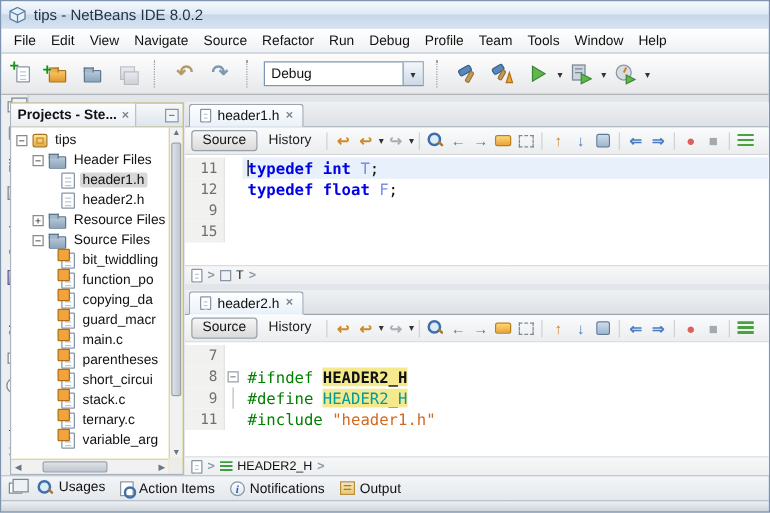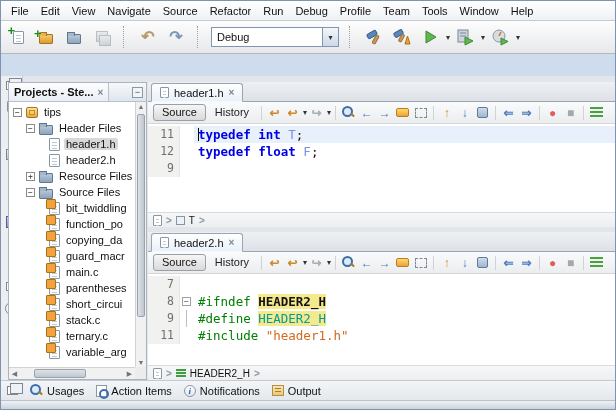--- a/index.html
+++ b/index.html
@@ -130,34 +130,42 @@
   .crumb{position:absolute;left:0;right:0;bottom:0;height:15px;display:flex;align-items:center;gap:4px;padding:0 5px;
     background:linear-gradient(#f6f7f8,#eceeef);border-top:1px solid #d9dbde;font-size:10px}
   .chev{color:#8d99a6;font-weight:bold;font-size:10px}
   .pgi.sm{width:9px;height:11px}
   .macic{width:10px;height:9px;background:repeating-linear-gradient(#3f9e3f 0 1.5px,transparent 1.5px 3px);flex:none}
   .sqic{width:9px;height:9px;border:1px solid #8795a5;background:#eef2f6;flex:none}
 
   
   .bottombar{position:absolute;left:0;right:0;bottom:9px;height:20px;display:flex;align-items:center;gap:12px;padding:0 6px;
     background:linear-gradient(#f3f5f7,#e4e8ec);border-top:1px solid #c2cad2}
-  .bb-item{display:flex;align-items:center;gap:4px}
+  .bb-item{display:flex;align-items:flex-start;gap:4px}
   .clip{width:11px;height:12px;background:#fff;border:1px solid #8a97a5;position:relative}
   .clip::after{content:"";position:absolute;right:-3px;bottom:-3px;width:6px;height:6px;border:2px solid #3f6ea8;border-radius:50%}
   .info{width:12px;height:12px;border-radius:50%;border:1px solid #8a97a5;background:linear-gradient(#fff,#dfe6ee);
     color:#2f5fae;font:bold italic 9px/11px "Liberation Serif",serif;text-align:center}
   .note{width:12px;height:11px;background:linear-gradient(#f7e6b8,#e9c878);border:1px solid #b98f3e;position:relative}
   .note::before{content:"";position:absolute;left:2px;top:2px;right:2px;height:1px;background:#a57f2e;box-shadow:0 3px 0 #a57f2e}
   .footer{position:absolute;left:0;right:0;bottom:0;height:9px;background:linear-gradient(#eef1f4,#cdd4dc);border-top:1px solid #b9c1ca}
 </style>
 </head>
 <body>
 
 <div class="window">
 
+  <div class="titlebar">
+    <svg width="14" height="14" viewBox="0 0 14 14">
+        <polygon points="7,1 13,4 13,10 7,13 1,10 1,4" fill="#e8f0f8" stroke="#5b7da2"></polygon>
+        <polyline points="1,4 7,7 13,4" fill="none" stroke="#5b7da2"></polyline>
+        <line x1="7" y1="7" x2="7" y2="13" stroke="#5b7da2"></line>
+      </svg>
+    <span class="title">tips - NetBeans IDE 8.0.2</span>
+  </div>
 
   <div class="menubar">
     <span class="menu">File</span>
     <span class="menu">Edit</span>
     <span class="menu">View</span>
     <span class="menu">Navigate</span>
     <span class="menu">Source</span>
     <span class="menu">Refactor</span>
     <span class="menu">Run</span>
     <span class="menu">Debug</span>
@@ -405,20 +413,25 @@
           <div class="cl">
             <span class="gut">12</span>
             <span class="foldc"></span>
             <span class="body"><span class="kw">typedef float </span><span class="ty">F</span><span>;</span></span>
           </div>
           <div class="cl">
             <span class="gut">9</span>
             <span class="foldc"></span>
             <span class="body"></span>
           </div>
+          <div class="cl">
+            <span class="gut">15</span>
+            <span class="foldc"></span>
+            <span class="body"></span>
+          </div>
         </div>
         <div class="crumb">
           <span class="pgi sm"></span>
           <span class="chev">&gt;</span>
           <span class="sqic"></span>
           <span>T</span>
           <span class="chev">&gt;</span>
         </div>
       </div>
 

